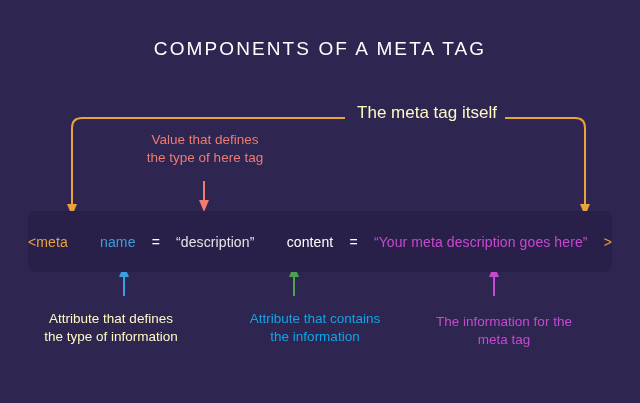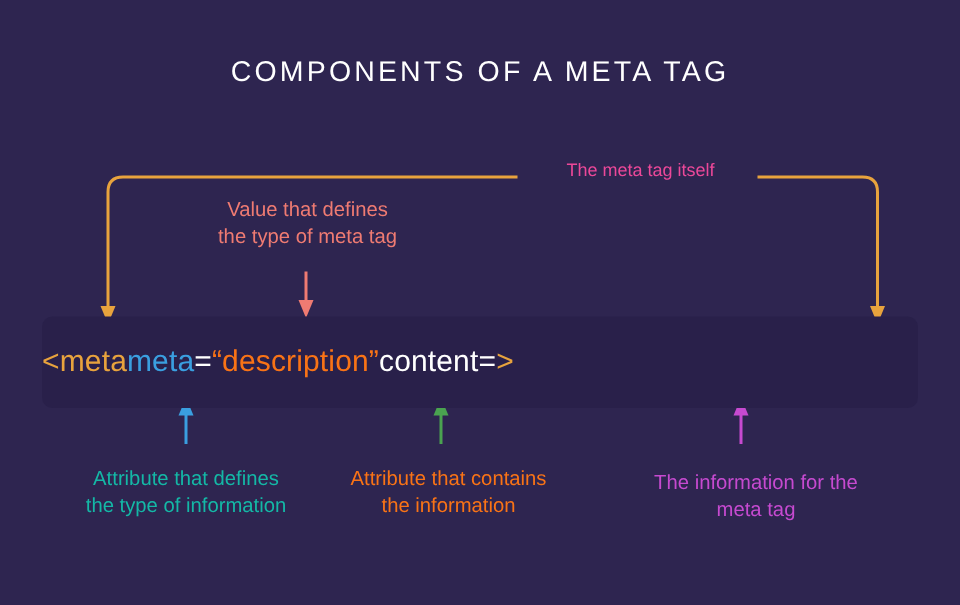--- a/index.html
+++ b/index.html
@@ -50,65 +50,65 @@
     box-sizing: border-box;
   }
   .code-line {
     position: absolute;
     left: 0;
     top: 0;
     width: 584px;
     height: 61px;
     display: flex;
     align-items: center;
-    justify-content: flex-start;
-    font-size: 20px;
+    justify-content: space-between;
+    font-size: 14px;
     letter-spacing: 0.1px;
     white-space: nowrap;
   }
   .tok { display: inline; }
   .tok-tag      { color: #e8a33d; }
   .tok-attr-blue{ color: #3a9fe0; }
   .tok-eq       { color: #ffffff; }
-  .tok-val-red  { color: #f97316; }
+  .tok-val-red  { color: #e5e5e5; }
   .tok-attr-grn { color: #ffffff; }
   .tok-val-mag  { color: #c64ad0; }
   .tok-space    { color: transparent; }
 
   
   .label {
     position: absolute;
     text-align: center;
     font-size: 13.5px;
     line-height: 18px;
     white-space: pre-line;
   }
   .lbl-meta-itself {
-    color: #ec4899;
+    color: #fef9c3;
     left: 352px;
     top: 104px;
     width: 150px;
-    font-size: 12px;
+    font-size: 17px;
     line-height: 18px;
   }
   .lbl-value-defines {
     color: #ef7b72;
     left: 114px;
     top: 131px;
     width: 182px;
   }
   .lbl-attr-defines {
-    color: #14b8a6;
-    left: 24px;
+    color: #fef9c3;
+    left: 11px;
     top: 310px;
     width: 200px;
   }
   .lbl-attr-contains {
-    color: #f97316;
-    left: 208px;
+    color: #0ea5e9;
+    left: 224px;
     top: 310px;
     width: 182px;
   }
   .lbl-info-meta {
     color: #c64ad0;
     left: 408px;
     top: 313px;
     width: 192px;
   }
 
@@ -146,32 +146,33 @@
     <line x1="294" y1="296" x2="294" y2="274" stroke="#4aa350" stroke-width="2"></line>
     <path d="M 294 265 L 289 277 L 299 277 Z" fill="#4aa350"></path>
 
     <line x1="494" y1="296" x2="494" y2="274" stroke="#c64ad0" stroke-width="2"></line>
     <path d="M 494 265 L 489 277 L 499 277 Z" fill="#c64ad0"></path>
   </svg>
 
   <div class="label lbl-meta-itself">The meta tag itself</div>
 
   <div class="label lbl-value-defines">Value that defines
-the type of meta tag</div>
+the type of here tag</div>
 
   <div class="code-bar">
     <div class="code-line">
       <span class="tok tok-tag">&lt;meta</span>
       <span class="tok tok-space"> </span>
-      <span class="tok tok-attr-blue">meta</span>
+      <span class="tok tok-attr-blue">name</span>
       <span class="tok tok-eq">=</span>
       <span class="tok tok-val-red">“description”</span>
       <span class="tok tok-space"> </span>
       <span class="tok tok-attr-grn">content</span>
       <span class="tok tok-eq">=</span>
+      <span class="tok tok-val-mag">“Your meta description goes here”</span>
       <span class="tok tok-tag">&gt;</span>
     </div>
   </div>
 
   <div class="label lbl-attr-defines">Attribute that defines
 the type of information</div>
 
   <div class="label lbl-attr-contains">Attribute that contains
 the information</div>
 

